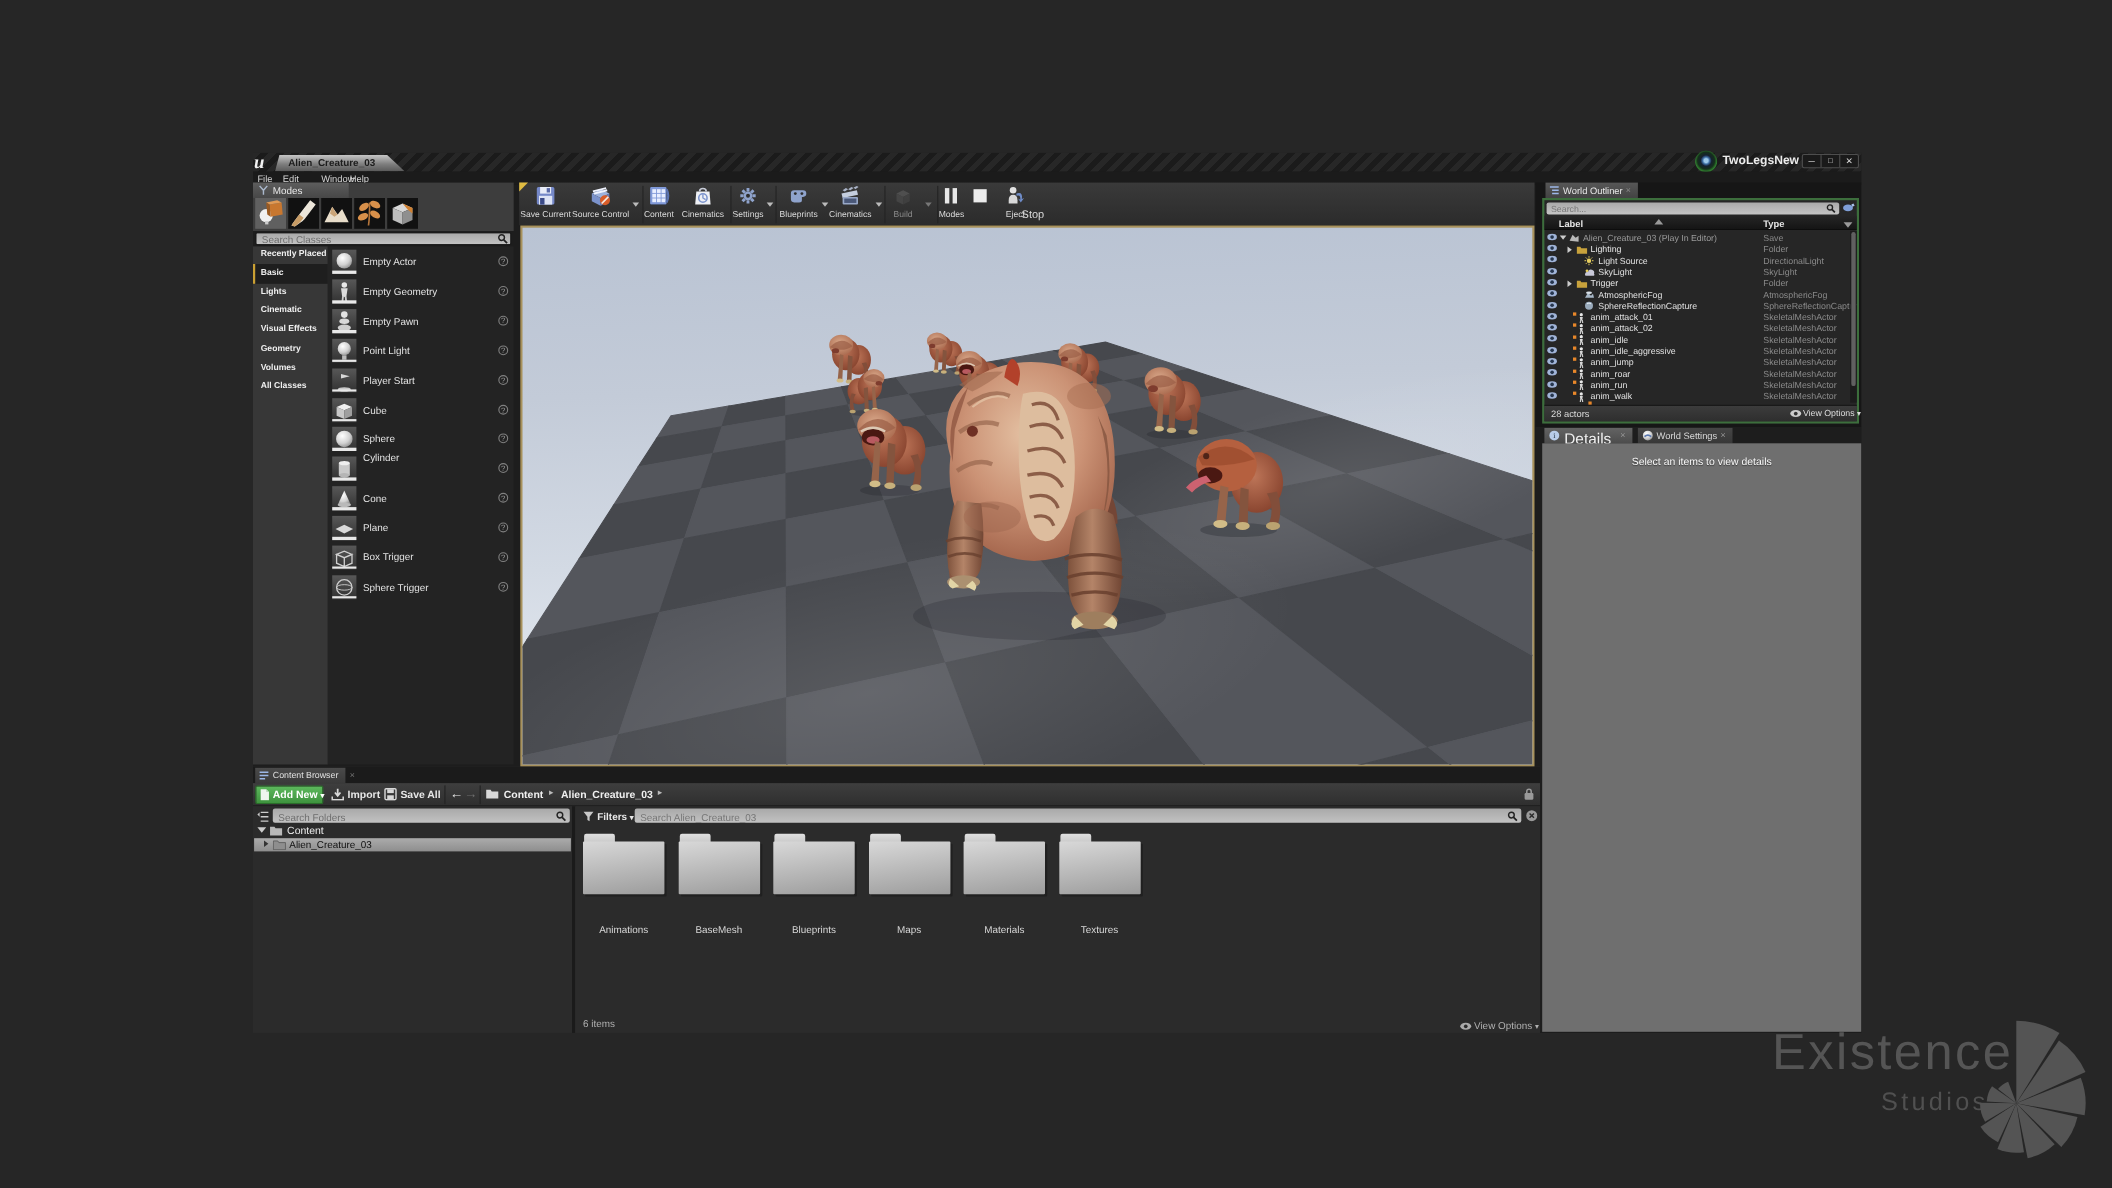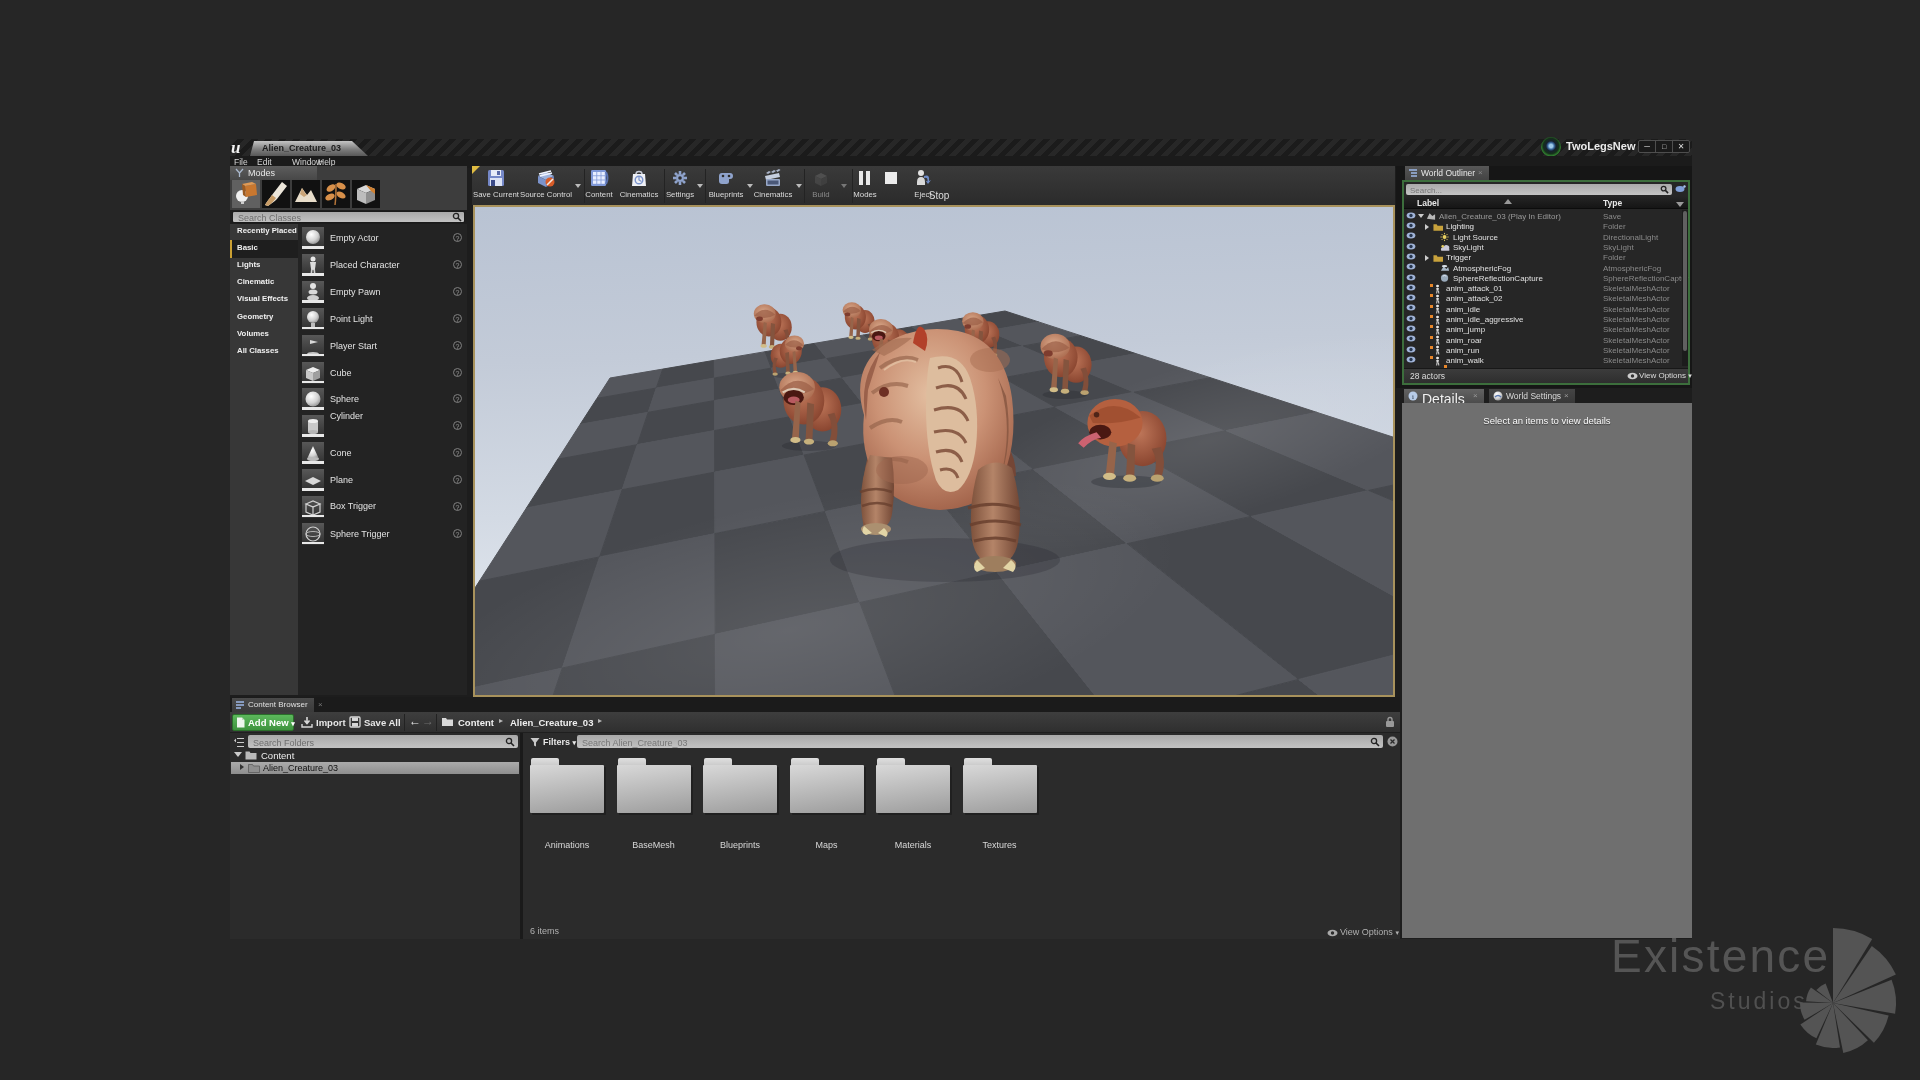--- a/index.html
+++ b/index.html
@@ -105,21 +105,21 @@
 <div class="abs" style="left:302px;top:246.3px;width:22px;height:2.5px;background:#e8e8e8"></div>
 <div class="abs txt" style="left:330px;top:233.3px;font-size:9px;color:#e2e2e2">Empty Actor</div>
 <div class="abs" style="left:453px;top:233.3px;width:9px;height:9px;border:1px solid #808080;border-radius:50%;color:#9a9a9a;font-size:7px;line-height:9px;text-align:center">?</div>
 <div class="abs" style="left:302px;top:254.2px;width:22px;height:22px;background:linear-gradient(#585858,#303030)"></div>
 <svg class="abs" style="left:302px;top:254.2px" width="22" height="22" viewBox="0 0 22 22">
     <circle cx="11" cy="5" r="2.5" fill="#e8e8e8"></circle>
     <path d="M8 8 h6 l-1 7 h-4 Z" fill="#dcdcdc"></path>
     <path d="M9 15 l-0.5 5 h1.6 l0.5-4 h0.8 l0.5 4 h1.6 l-0.5-5 Z" fill="#d0d0d0"></path>
   </svg>
 <div class="abs" style="left:302px;top:273.2px;width:22px;height:2.5px;background:#e8e8e8"></div>
-<div class="abs txt" style="left:330px;top:260.2px;font-size:9px;color:#e2e2e2">Placed Character</div>
+<div class="abs txt" style="left:330px;top:260.2px;font-size:9px;color:#e2e2e2">Empty Geometry</div>
 <div class="abs" style="left:453px;top:260.2px;width:9px;height:9px;border:1px solid #808080;border-radius:50%;color:#9a9a9a;font-size:7px;line-height:9px;text-align:center">?</div>
 <div class="abs" style="left:302px;top:281.0px;width:22px;height:22px;background:linear-gradient(#585858,#303030)"></div>
 <svg class="abs" style="left:302px;top:281.0px" width="22" height="22" viewBox="0 0 22 22">
     <circle cx="11" cy="5" r="3" fill="#e4e4e4"></circle>
     <ellipse cx="11" cy="11" rx="4.5" ry="2.5" fill="#d8d8d8"></ellipse>
     <ellipse cx="11" cy="17" rx="6" ry="3" fill="#cecece"></ellipse>
   </svg>
 <div class="abs" style="left:302px;top:300.0px;width:22px;height:2.5px;background:#e8e8e8"></div>
 <div class="abs txt" style="left:330px;top:287.0px;font-size:9px;color:#e2e2e2">Empty Pawn</div>
 <div class="abs" style="left:453px;top:287.0px;width:9px;height:9px;border:1px solid #808080;border-radius:50%;color:#9a9a9a;font-size:7px;line-height:9px;text-align:center">?</div>

